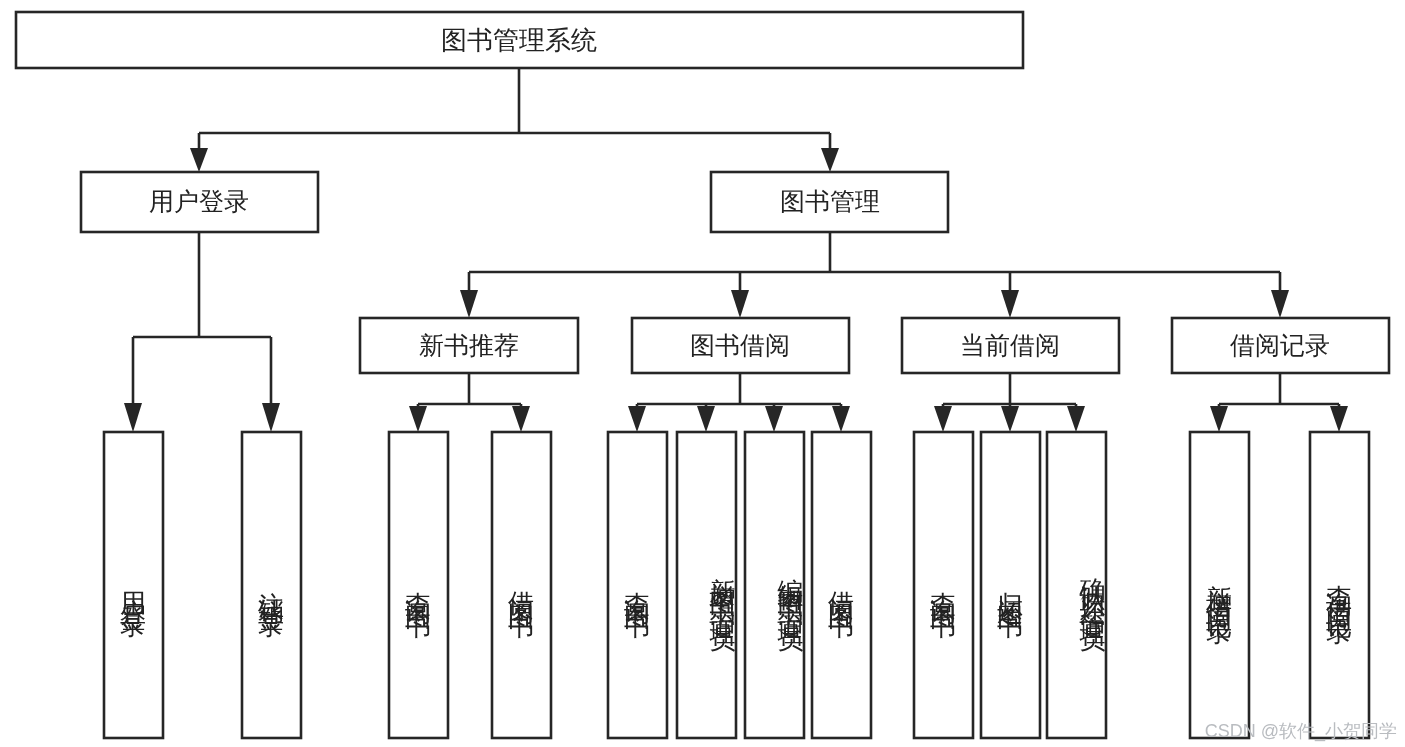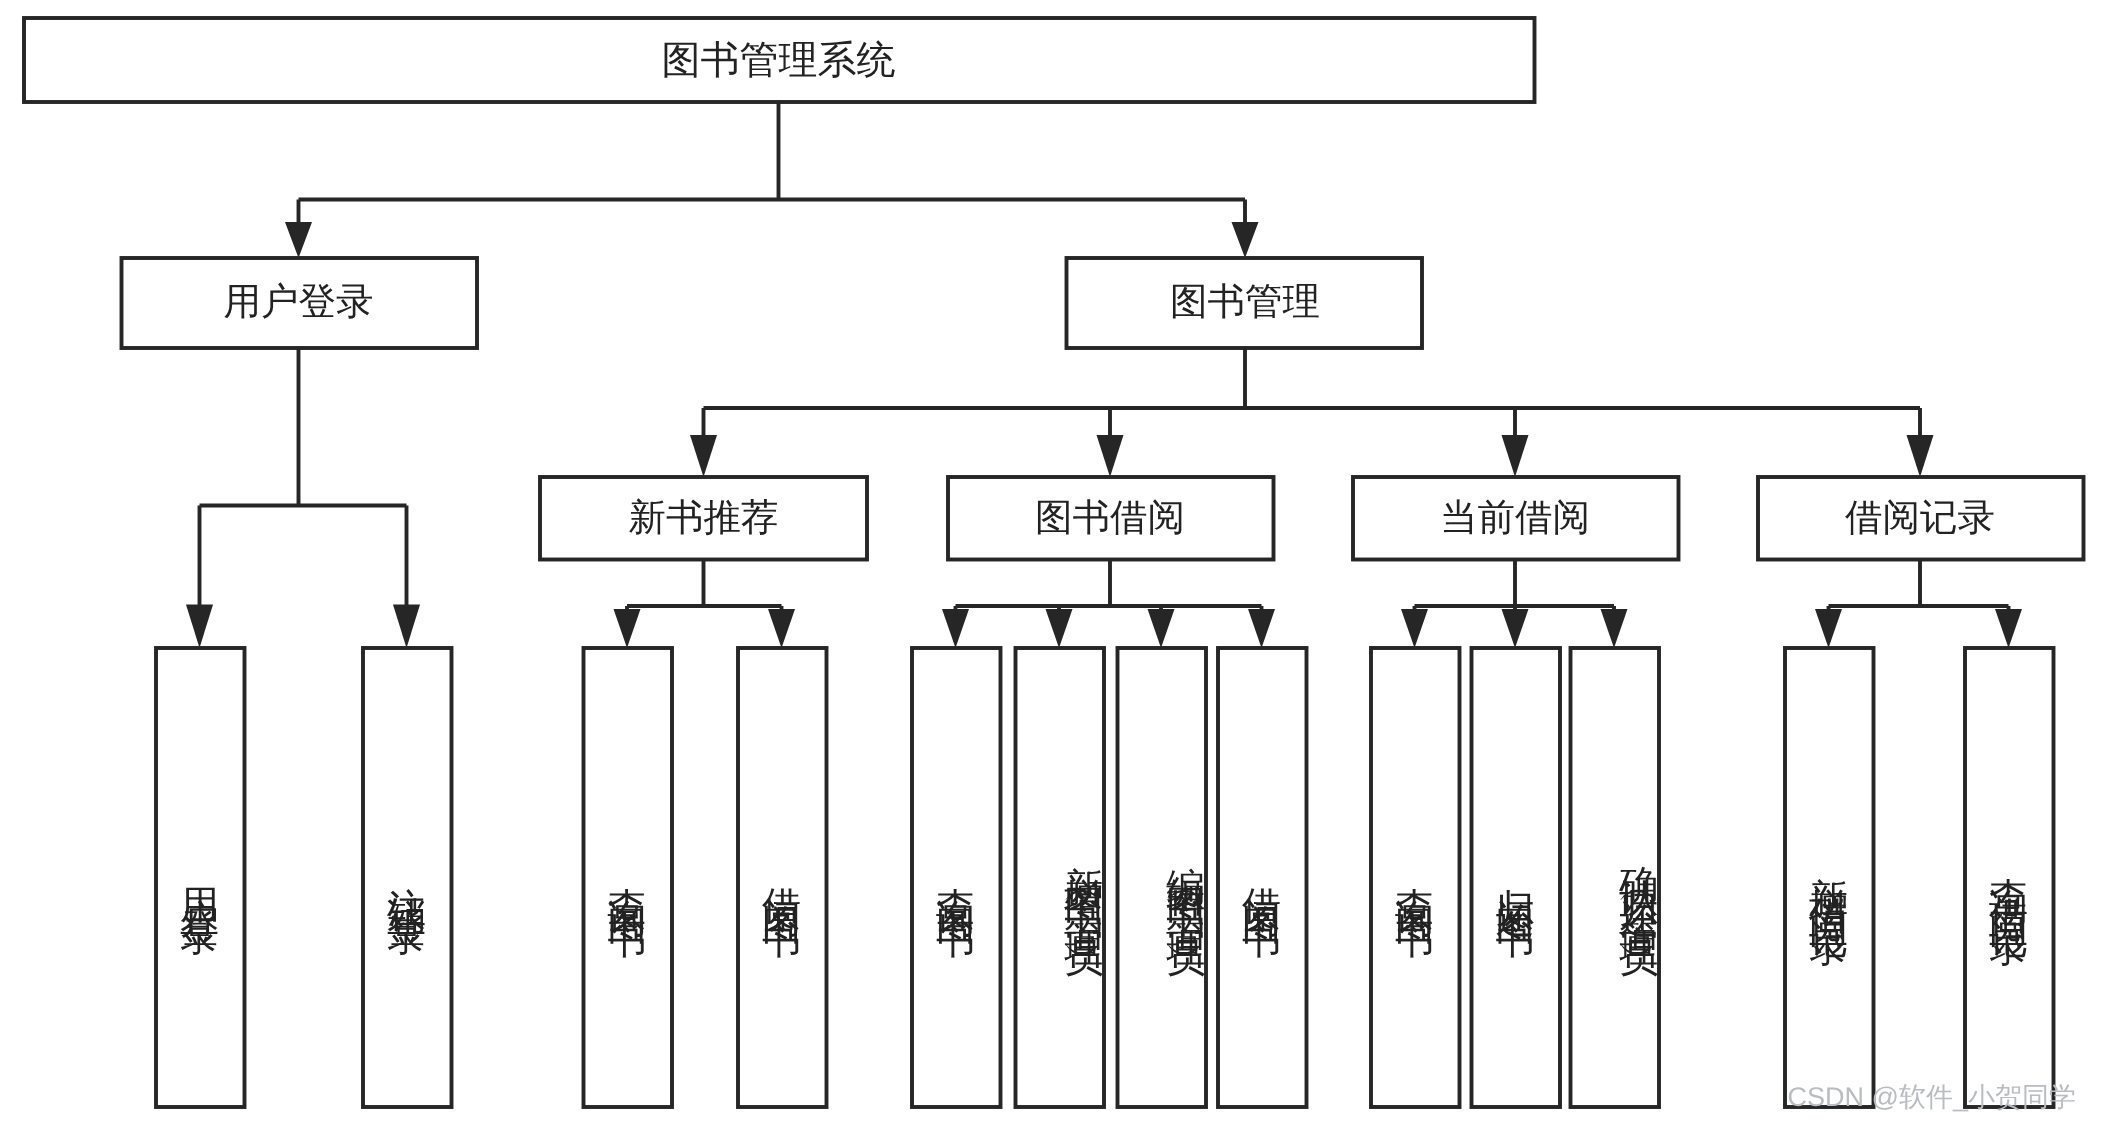--- a/index.html
+++ b/index.html
@@ -49,21 +49,21 @@
     dominant-baseline: middle;
   }
   .label-h {
     font-size: 25px;
   }
   .label-title {
     font-size: 26px;
   }
   .watermark {
     position: absolute;
-    right: 21px;
+    right: 8px;
     bottom: 4px;
     font-size: 18px;
     color: #b9bcc0;
     font-family: "Liberation Sans", "DejaVu Sans", sans-serif;
     white-space: nowrap;
     user-select: none;
   }
 </style>
 </head>
 <body>

